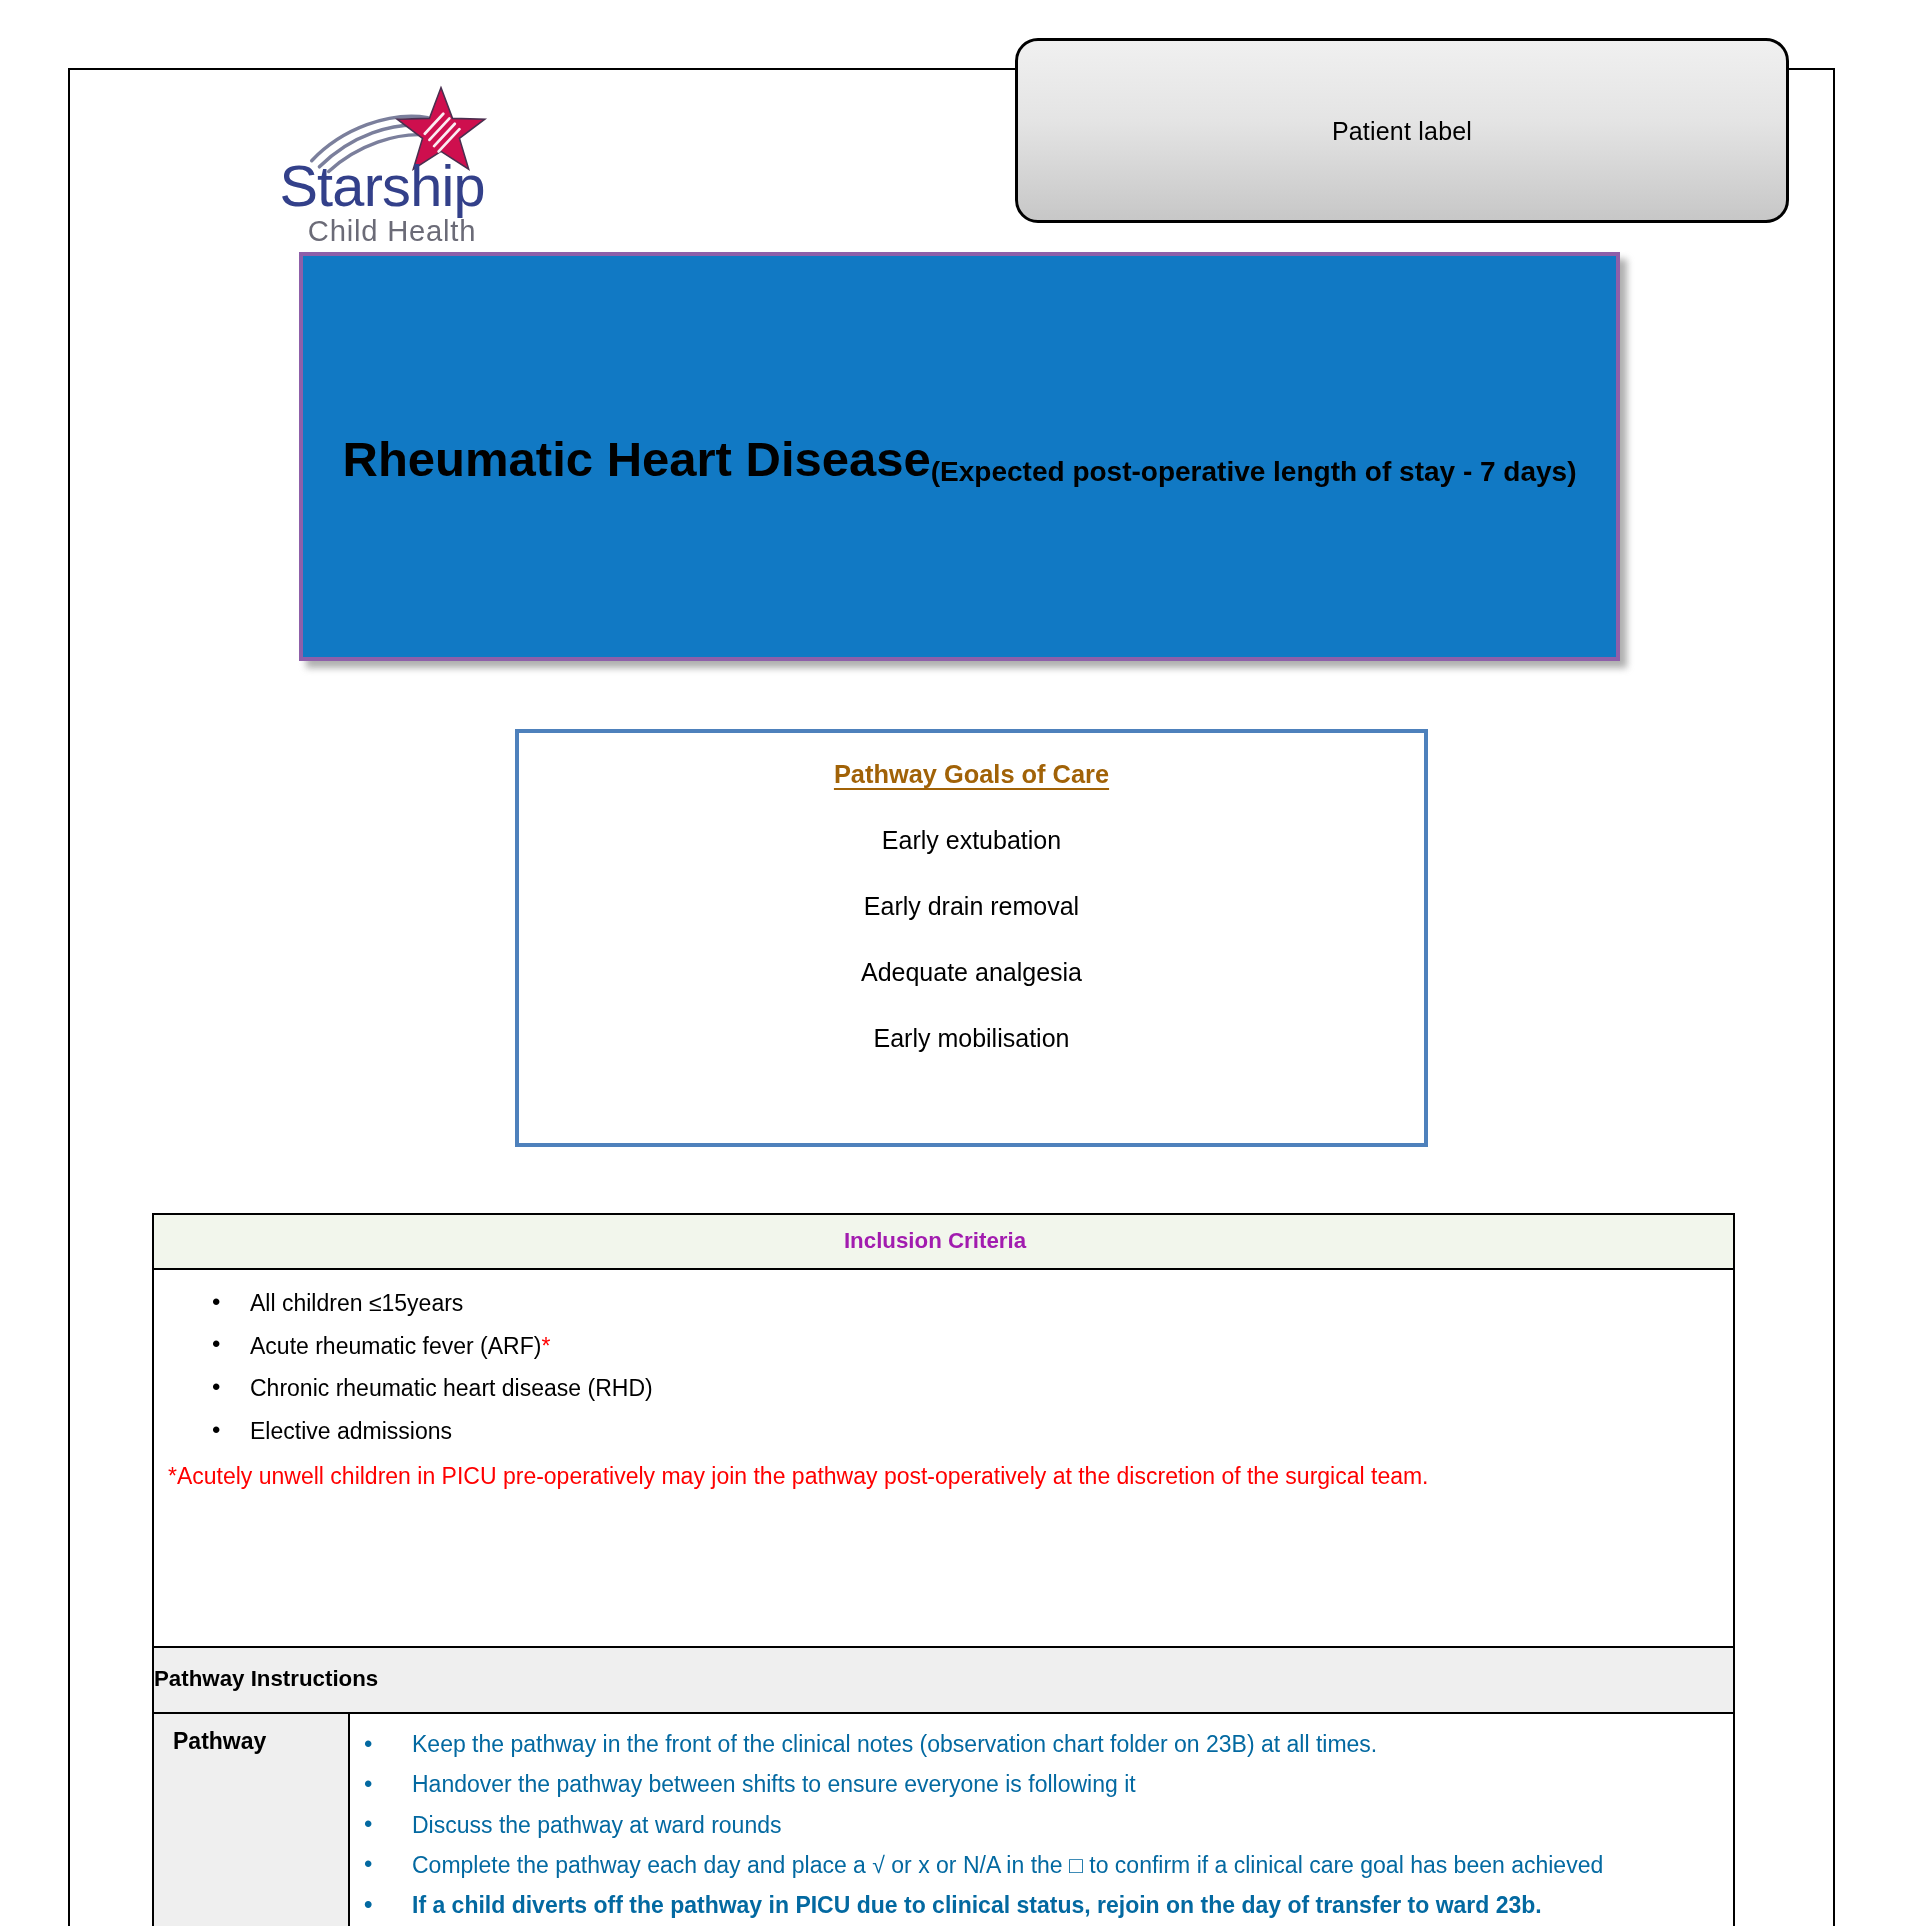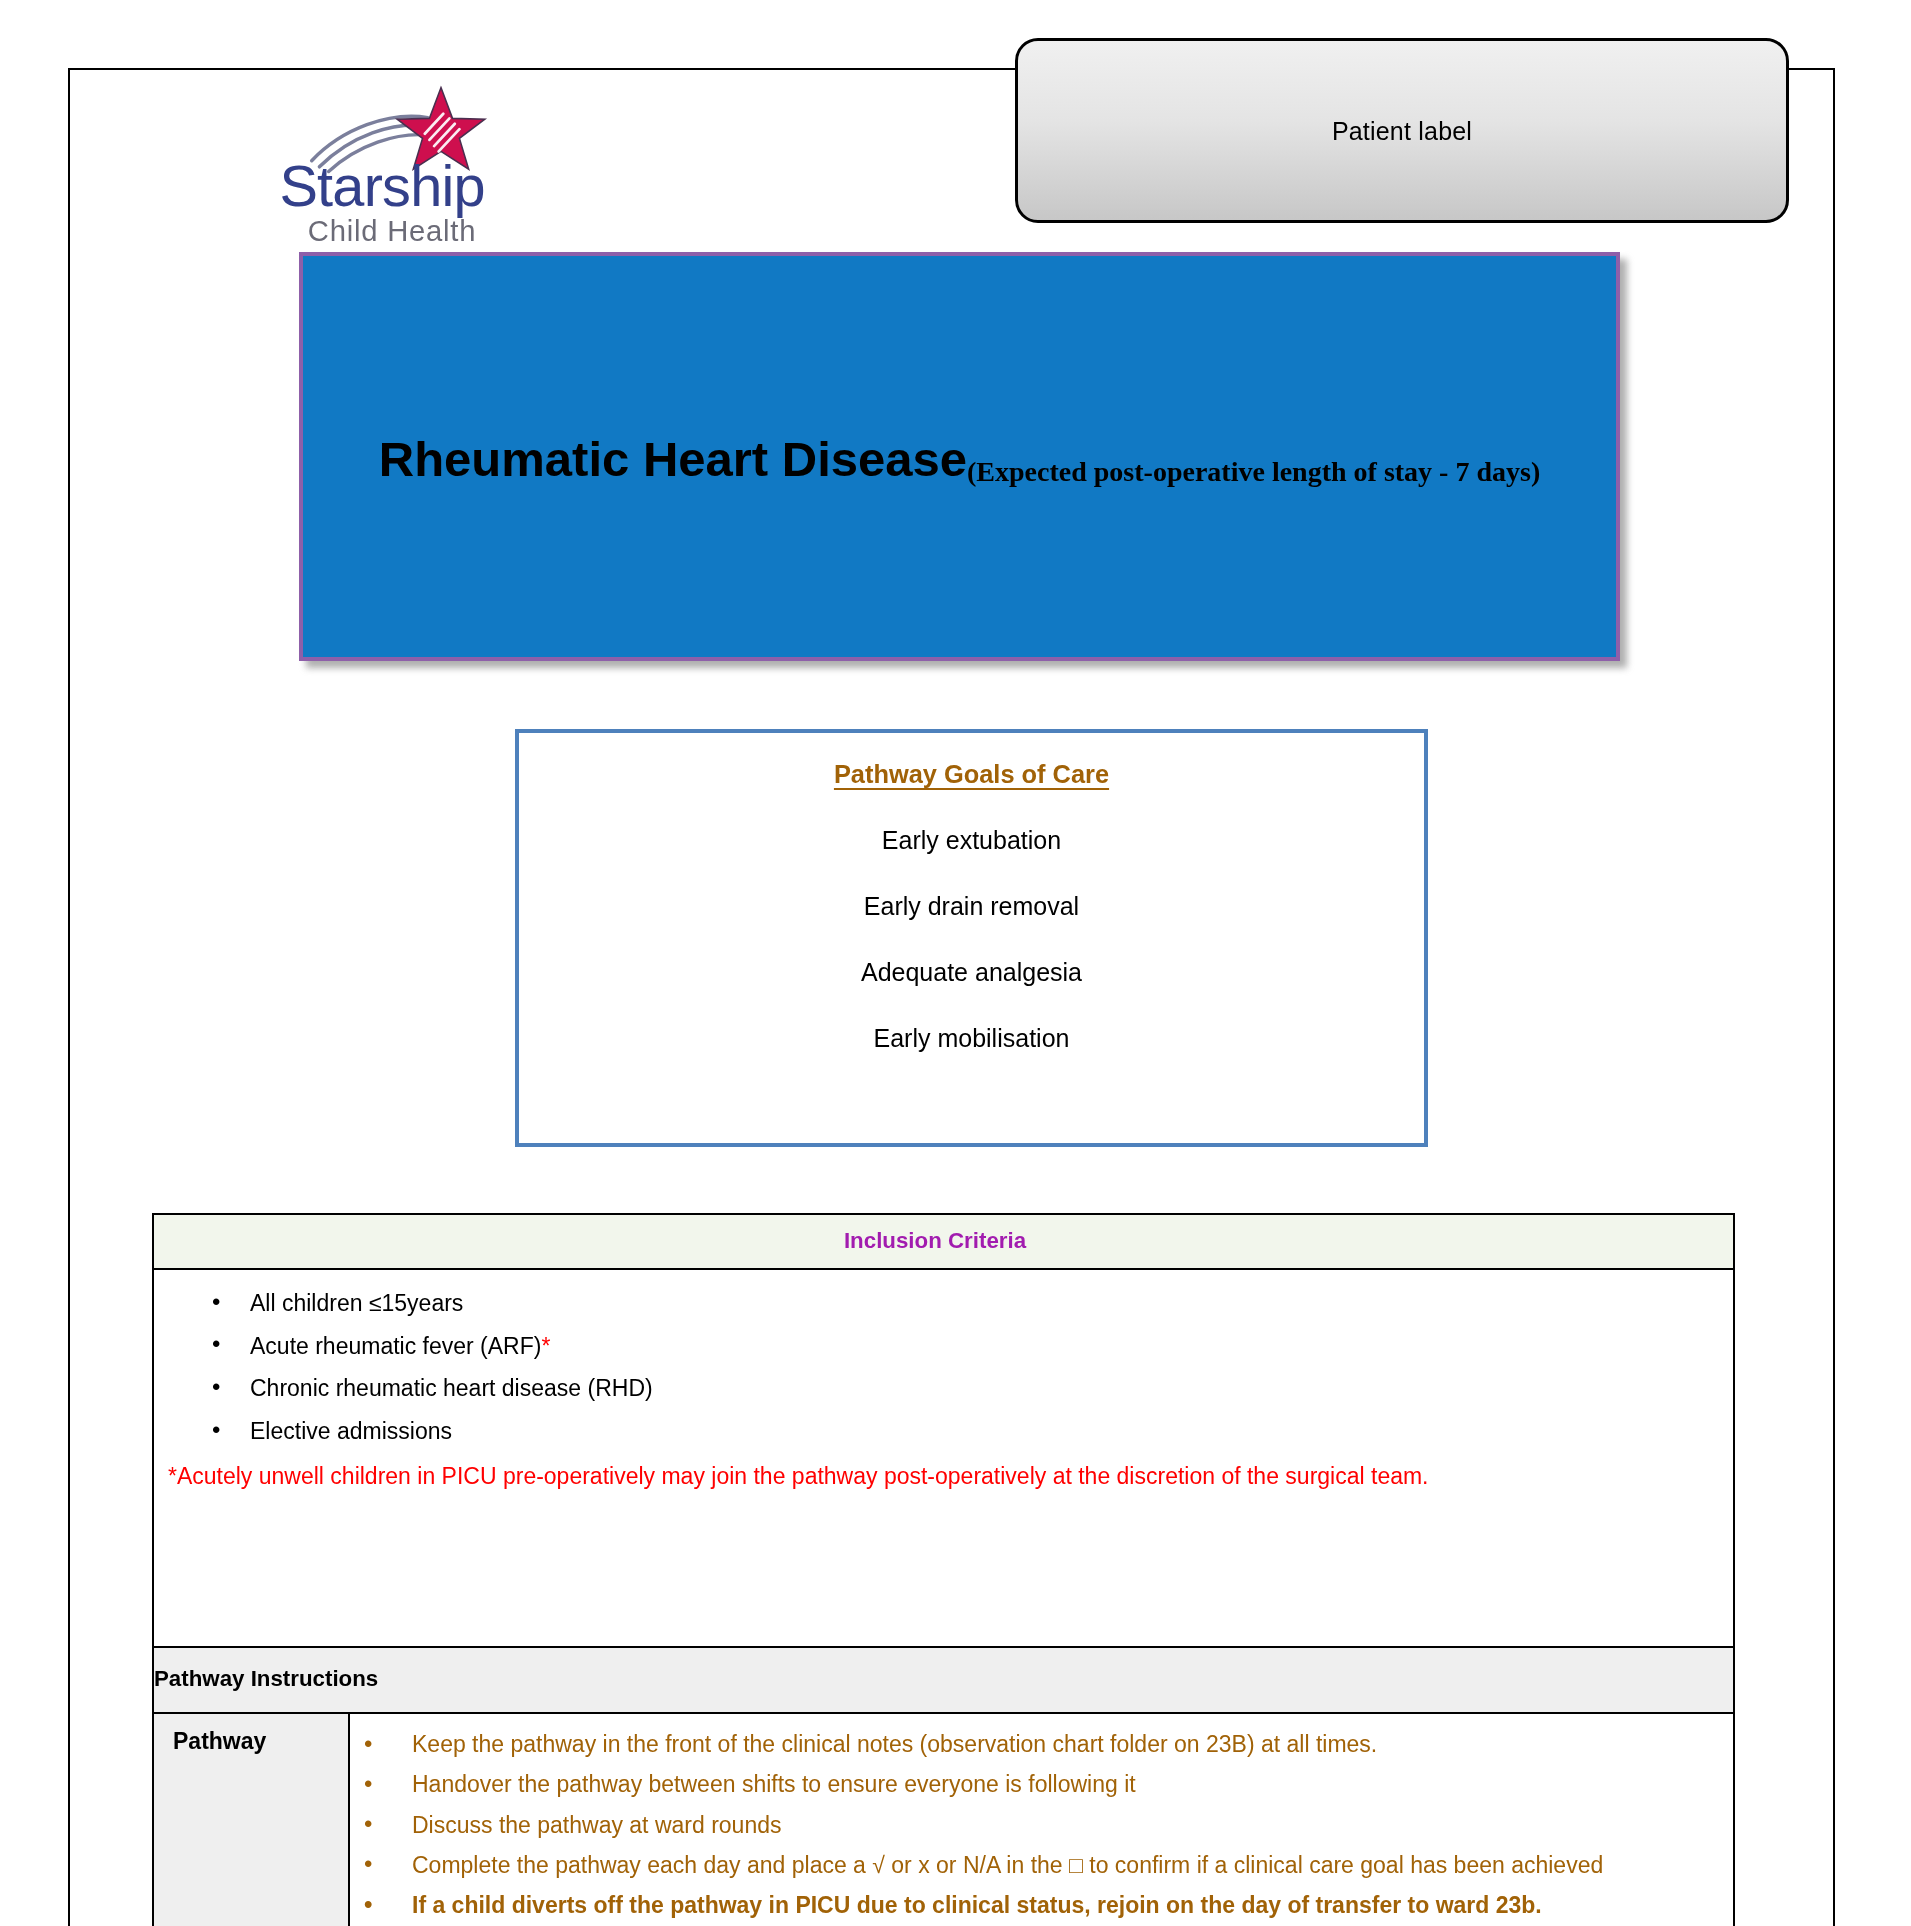--- a/index.html
+++ b/index.html
@@ -112,21 +112,20 @@
     line-height: 1.08;
     color: #000000;
   }
   .banner-line1 { margin-top: 6.2px; }
   .banner-line2 { margin-top: 28px; }
   .banner-line3 {
     font-size: 28px;
     font-weight: bold;
     margin-top: 30px;
     color: #000000;
-    font-family: Liberation Serif, serif;
   }
 
   
   #goals-box {
     position: absolute;
     left: 515px;
     top: 729px;
     width: 913px;
     height: 418px;
     border: 4.2px solid #4E81BC;
@@ -236,21 +235,21 @@
     list-style: none;
     margin: 0;
     padding: 0;
   }
   ul.instr-bullets li {
     position: relative;
     font-size: 23px;
     line-height: 1.48;
     padding-left: 62px;
     margin-bottom: 6.2px;
-    color: #a16207;
+    color: #0369a1;
   }
   ul.instr-bullets li::before {
     content: "\2022";
     position: absolute;
     left: 14px;
     top: -1.5px;
     font-size: 24px;
   }
   ul.instr-bullets li.bold-item { font-weight: bold; }
 </style>

